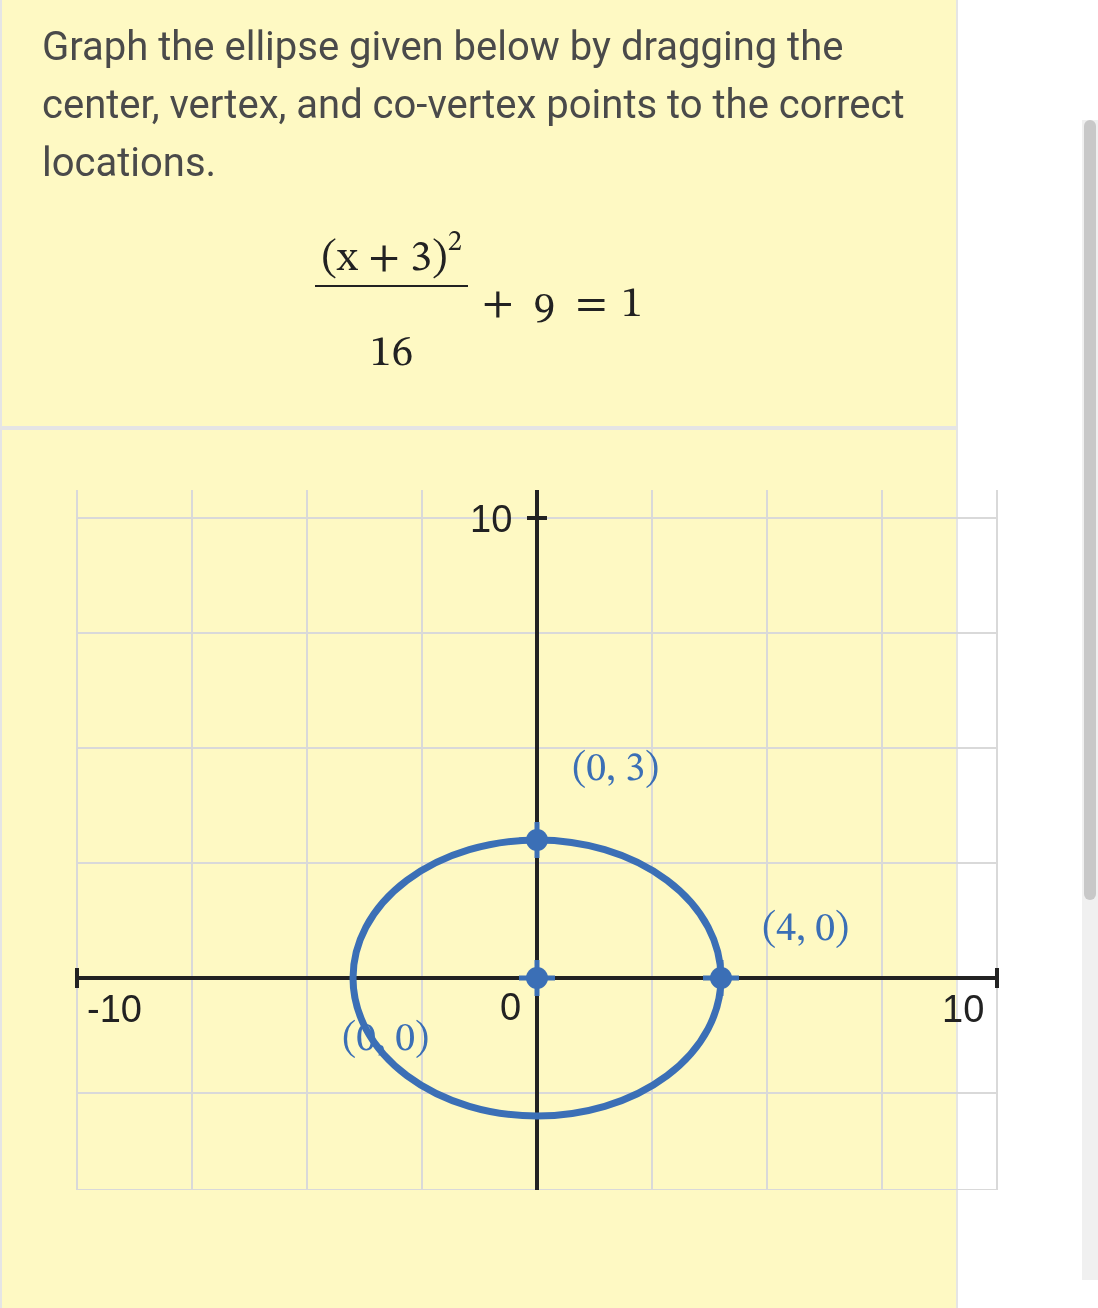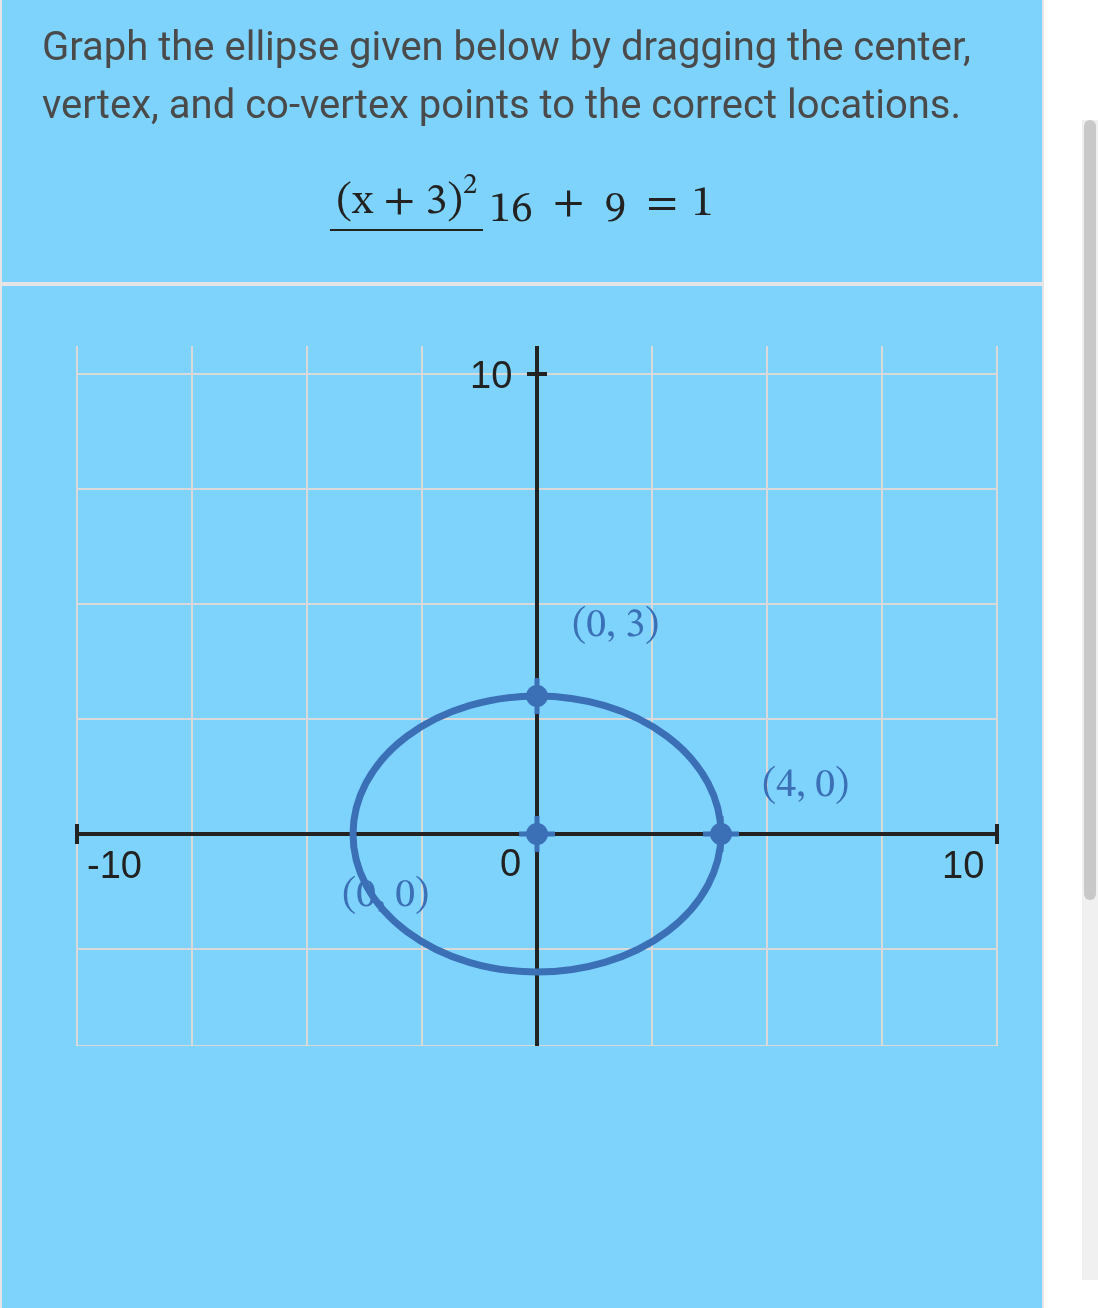--- a/index.html
+++ b/index.html
@@ -8,24 +8,24 @@
     background: #fff;
     color: #4a4a4a;
     width: 1098px;
     height: 1308px;
     position: relative;
   }
   .container {
     border: 2px solid #e5e5e5;
     border-top: none;
     border-bottom: none;
-    width: 1044px;
+    width: 958px;
     height: 1308px;
     position: relative;
-    background: #7dd3fc;
+    background: #fef9c3;
   }
   .scrollbar {
     position: absolute;
     right: 0;
     top: 120px;
     width: 16px;
     height: 1160px;
     background: #f0f0f0;
     border-radius: 0;
   }
@@ -52,23 +52,24 @@
   .equation {
     display: inline-flex;
     align-items: center;
     font-family: "Cambria Math", "STIX Two Math", "Latin Modern Math", serif;
     font-size: 44px;
     color: #222;
     gap: 14px;
   }
   .frac {
     display: inline-flex;
-    flex-direction: row;
+    flex-direction: column;
     align-items: center;
     line-height: 1.05;
+    gap: 31px;
   }
   .frac .num { border-bottom: 2.5px solid #222; padding: 0 6px 4px 6px; }
   .frac .den { padding: 12px 6px 0 6px; }
   .sup { font-size: 0.65em; vertical-align: super; position: relative; top: -0.15em; }
   .divider {
     border-top: 2px solid #e5e5e5;
     width: 100%;
   }
   .answer-label {
     padding: 32px 40px 32px 40px;

